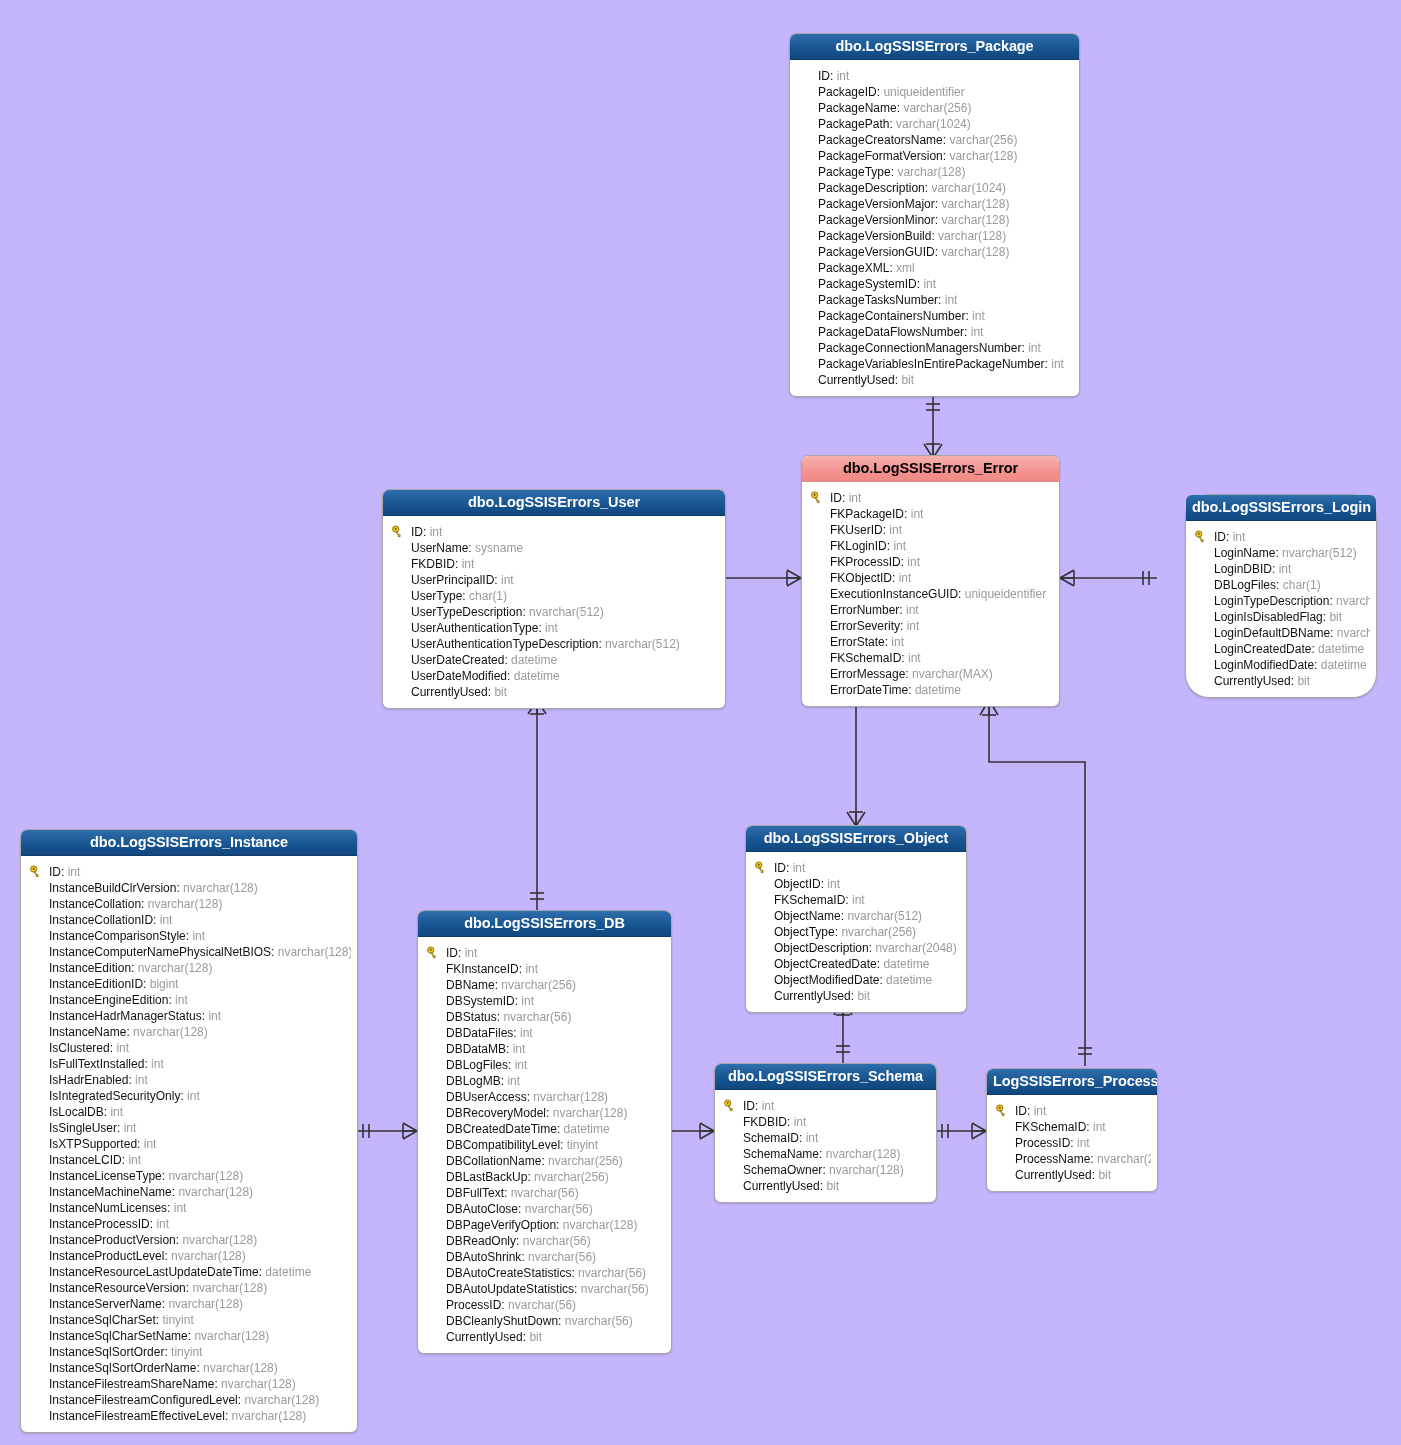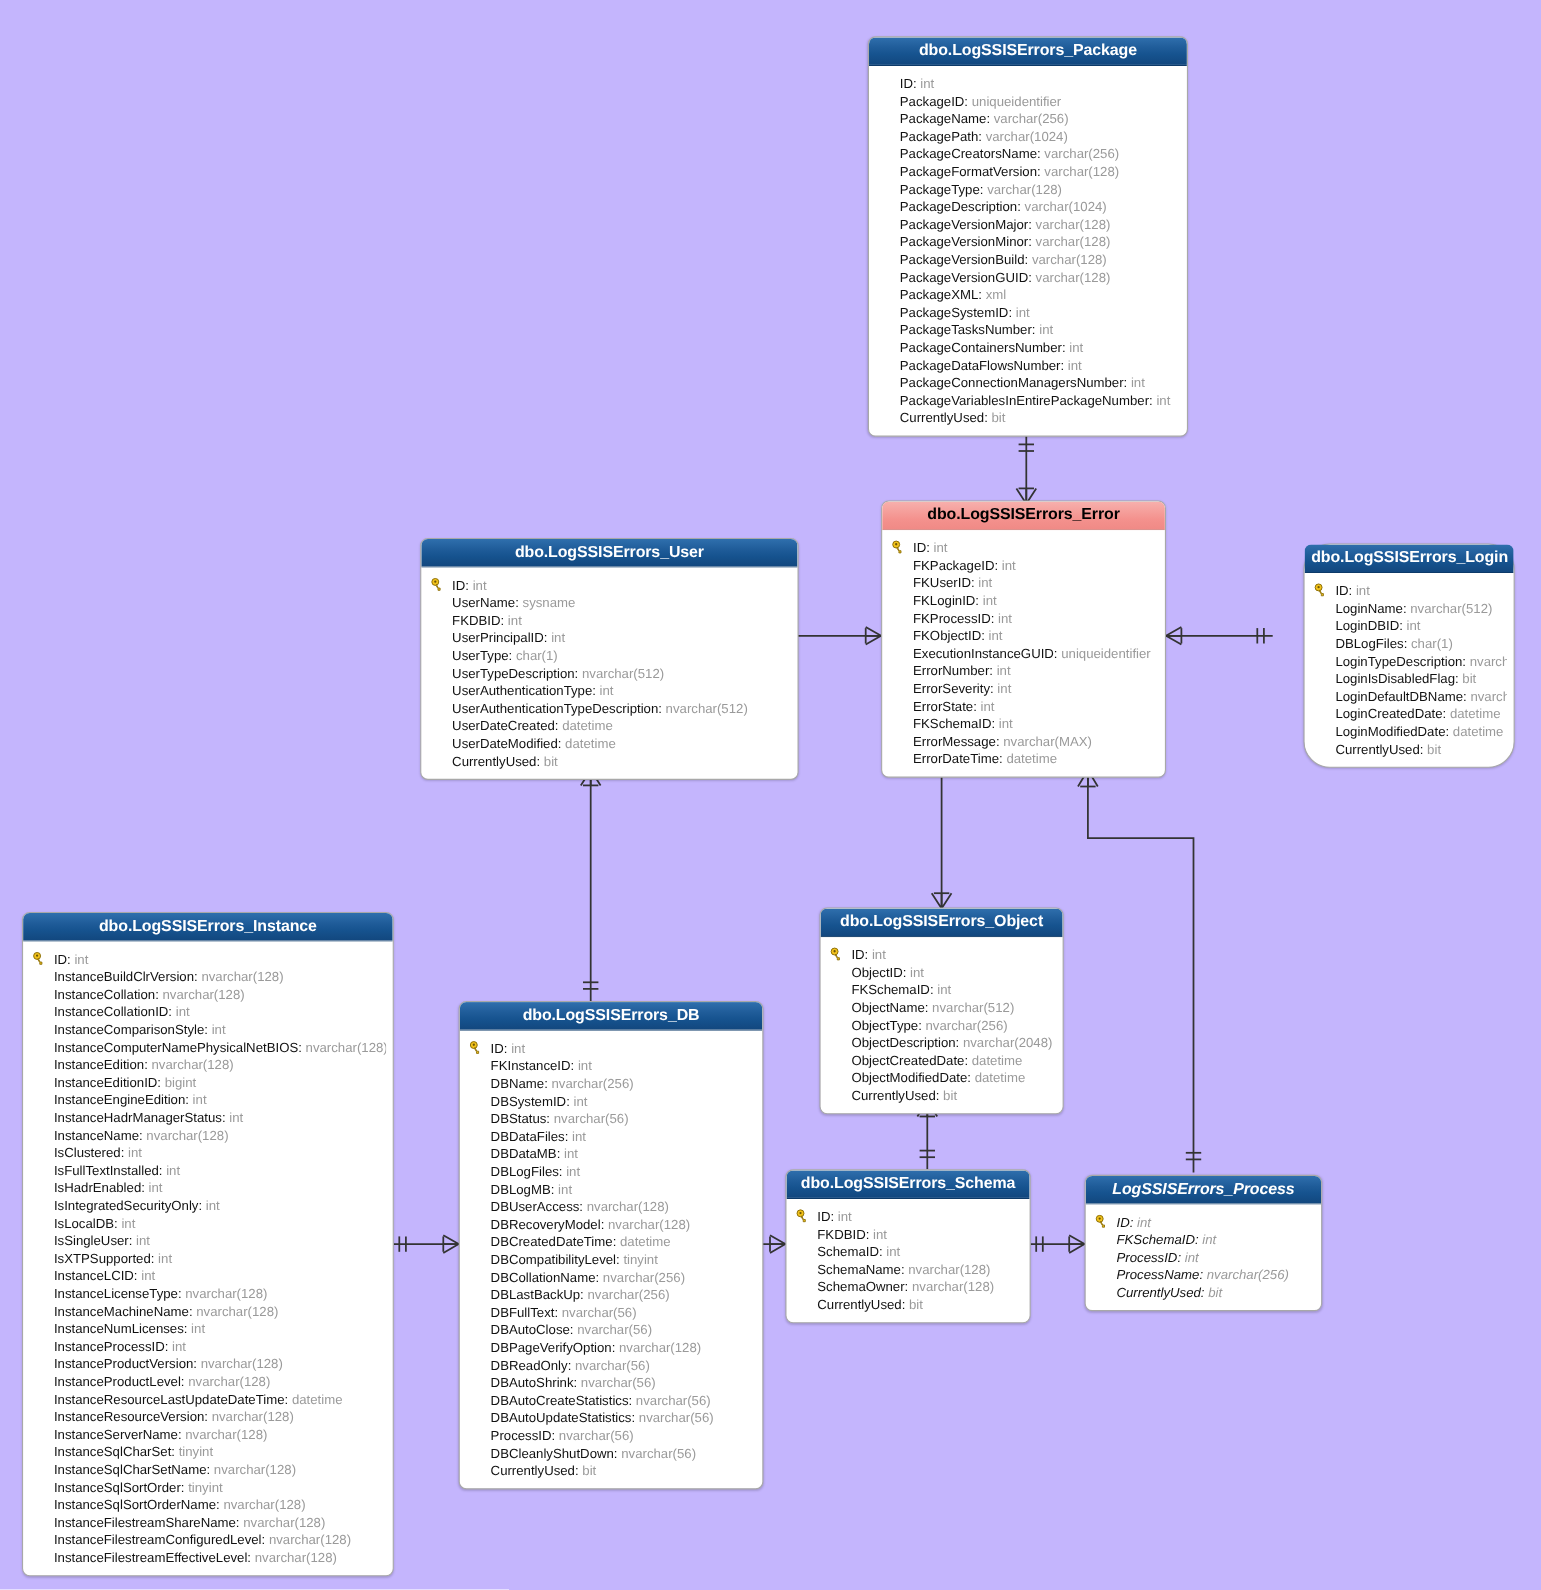--- a/index.html
+++ b/index.html
@@ -294,21 +294,21 @@
         <div class="attr"><span>InstanceSqlCharSet</span><span class="sep">: </span><span class="type">tinyint</span></div>
         <div class="attr"><span>InstanceSqlCharSetName</span><span class="sep">: </span><span class="type">nvarchar(128)</span></div>
         <div class="attr"><span>InstanceSqlSortOrder</span><span class="sep">: </span><span class="type">tinyint</span></div>
         <div class="attr"><span>InstanceSqlSortOrderName</span><span class="sep">: </span><span class="type">nvarchar(128)</span></div>
         <div class="attr"><span>InstanceFilestreamShareName</span><span class="sep">: </span><span class="type">nvarchar(128)</span></div>
         <div class="attr"><span>InstanceFilestreamConfiguredLevel</span><span class="sep">: </span><span class="type">nvarchar(128)</span></div>
         <div class="attr"><span>InstanceFilestreamEffectiveLevel</span><span class="sep">: </span><span class="type">nvarchar(128)</span></div>
       </div>
   </div>
 
-  <div class="entity" style="left:417px; top:910px; width:277px;">
+  <div class="entity" style="left:417px; top:910px; width:255px;">
     <div class="entity-header">dbo.LogSSISErrors_DB</div>
     <div class="entity-body">
         <div class="attr"><svg class="key-icon" viewBox="0 0 16 16">
             <circle cx="5.4" cy="4.6" r="3.6" fill="#f2c21a" stroke="#8a6d08" stroke-width="1"></circle>
             <circle cx="5.4" cy="4.3" r="1.2" fill="#6e5606"></circle>
             <path d="M6.6 7.2 L8.6 11.0 L10.4 11.0 L10.4 13.3 L8.2 13.3 L8.2 11.6 L6.1 8.2 Z" fill="#f2c21a" stroke="#8a6d08" stroke-width="0.9" stroke-linejoin="round"></path>
           </svg><span>ID</span><span class="sep">: </span><span class="type">int</span></div>
         <div class="attr"><span>FKInstanceID</span><span class="sep">: </span><span class="type">int</span></div>
         <div class="attr"><span>DBName</span><span class="sep">: </span><span class="type">nvarchar(256)</span></div>
         <div class="attr"><span>DBSystemID</span><span class="sep">: </span><span class="type">int</span></div>
@@ -364,21 +364,21 @@
             <path d="M6.6 7.2 L8.6 11.0 L10.4 11.0 L10.4 13.3 L8.2 13.3 L8.2 11.6 L6.1 8.2 Z" fill="#f2c21a" stroke="#8a6d08" stroke-width="0.9" stroke-linejoin="round"></path>
           </svg><span>ID</span><span class="sep">: </span><span class="type">int</span></div>
         <div class="attr"><span>FKDBID</span><span class="sep">: </span><span class="type">int</span></div>
         <div class="attr"><span>SchemaID</span><span class="sep">: </span><span class="type">int</span></div>
         <div class="attr"><span>SchemaName</span><span class="sep">: </span><span class="type">nvarchar(128)</span></div>
         <div class="attr"><span>SchemaOwner</span><span class="sep">: </span><span class="type">nvarchar(128)</span></div>
         <div class="attr"><span>CurrentlyUsed</span><span class="sep">: </span><span class="type">bit</span></div>
       </div>
   </div>
 
-  <div class="entity" style="left:986px; top:1068px; width:216px;font-style:italic;">
+  <div class="entity" style="left:986px; top:1068px; width:172px;">
     <div class="entity-header">LogSSISErrors_Process</div>
     <div class="entity-body">
         <div class="attr"><svg class="key-icon" viewBox="0 0 16 16">
             <circle cx="5.4" cy="4.6" r="3.6" fill="#f2c21a" stroke="#8a6d08" stroke-width="1"></circle>
             <circle cx="5.4" cy="4.3" r="1.2" fill="#6e5606"></circle>
             <path d="M6.6 7.2 L8.6 11.0 L10.4 11.0 L10.4 13.3 L8.2 13.3 L8.2 11.6 L6.1 8.2 Z" fill="#f2c21a" stroke="#8a6d08" stroke-width="0.9" stroke-linejoin="round"></path>
           </svg><span>ID</span><span class="sep">: </span><span class="type">int</span></div>
         <div class="attr"><span>FKSchemaID</span><span class="sep">: </span><span class="type">int</span></div>
         <div class="attr"><span>ProcessID</span><span class="sep">: </span><span class="type">int</span></div>
         <div class="attr"><span>ProcessName</span><span class="sep">: </span><span class="type">nvarchar(256)</span></div>

